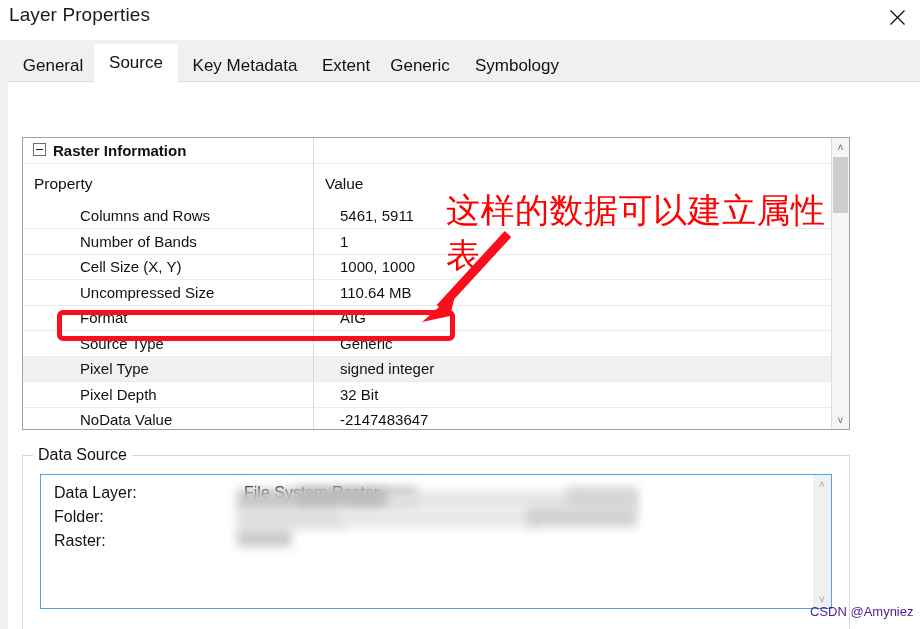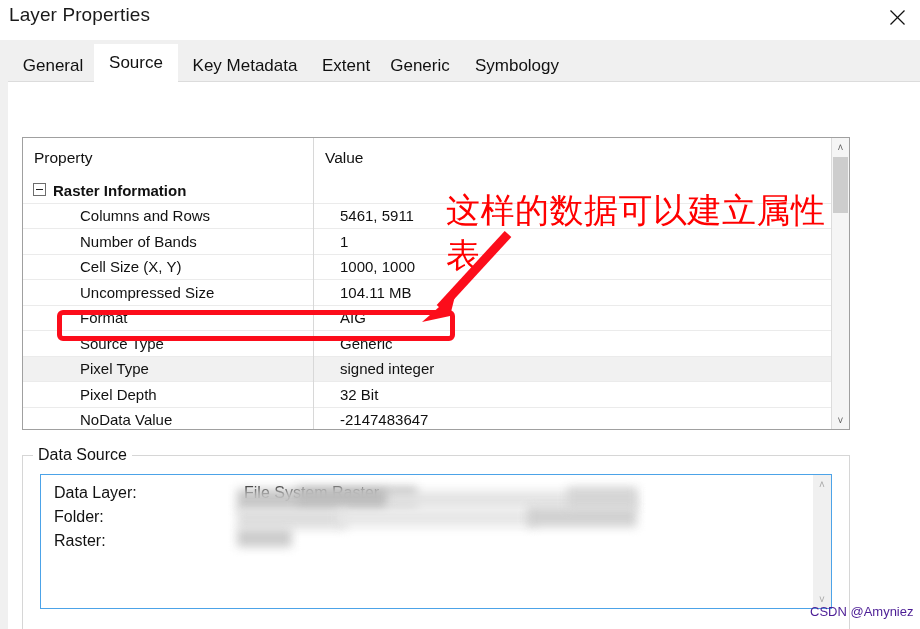--- a/index.html
+++ b/index.html
@@ -354,46 +354,46 @@
       <div class="tab" style="left:460px;width:114px;">Symbology</div>
     </div>
 
     <div class="content-pane">
 
       <div class="propgrid">
         <div class="grid-inner">
 
           <div class="col-sep"></div>
 
-          <div class="grid-row header">
-            <div class="cell-prop">Property</div>
-            <div class="cell-val" style="padding-left:11px;">Value</div>
-          </div>
-
           <div class="grid-row lvl0">
             <div class="expander"></div>
             <div class="cell-prop">Raster Information</div>
             <div class="cell-val"></div>
           </div>
 
+          <div class="grid-row header">
+            <div class="cell-prop">Property</div>
+            <div class="cell-val" style="padding-left:11px;">Value</div>
+          </div>
+
           <div class="grid-row">
             <div class="cell-prop lvl1">Columns and Rows</div>
             <div class="cell-val">5461, 5911</div>
           </div>
           <div class="grid-row">
             <div class="cell-prop lvl1">Number of Bands</div>
             <div class="cell-val">1</div>
           </div>
           <div class="grid-row">
             <div class="cell-prop lvl1">Cell Size (X, Y)</div>
             <div class="cell-val">1000, 1000</div>
           </div>
           <div class="grid-row">
             <div class="cell-prop lvl1">Uncompressed Size</div>
-            <div class="cell-val">104.11 MB</div>
+            <div class="cell-val">110.64 MB</div>
           </div>
           <div class="grid-row">
             <div class="cell-prop lvl1">Format</div>
             <div class="cell-val">AIG</div>
           </div>
           <div class="grid-row">
             <div class="cell-prop lvl1">Source Type</div>
             <div class="cell-val">Generic</div>
           </div>
           <div class="grid-row shaded">

